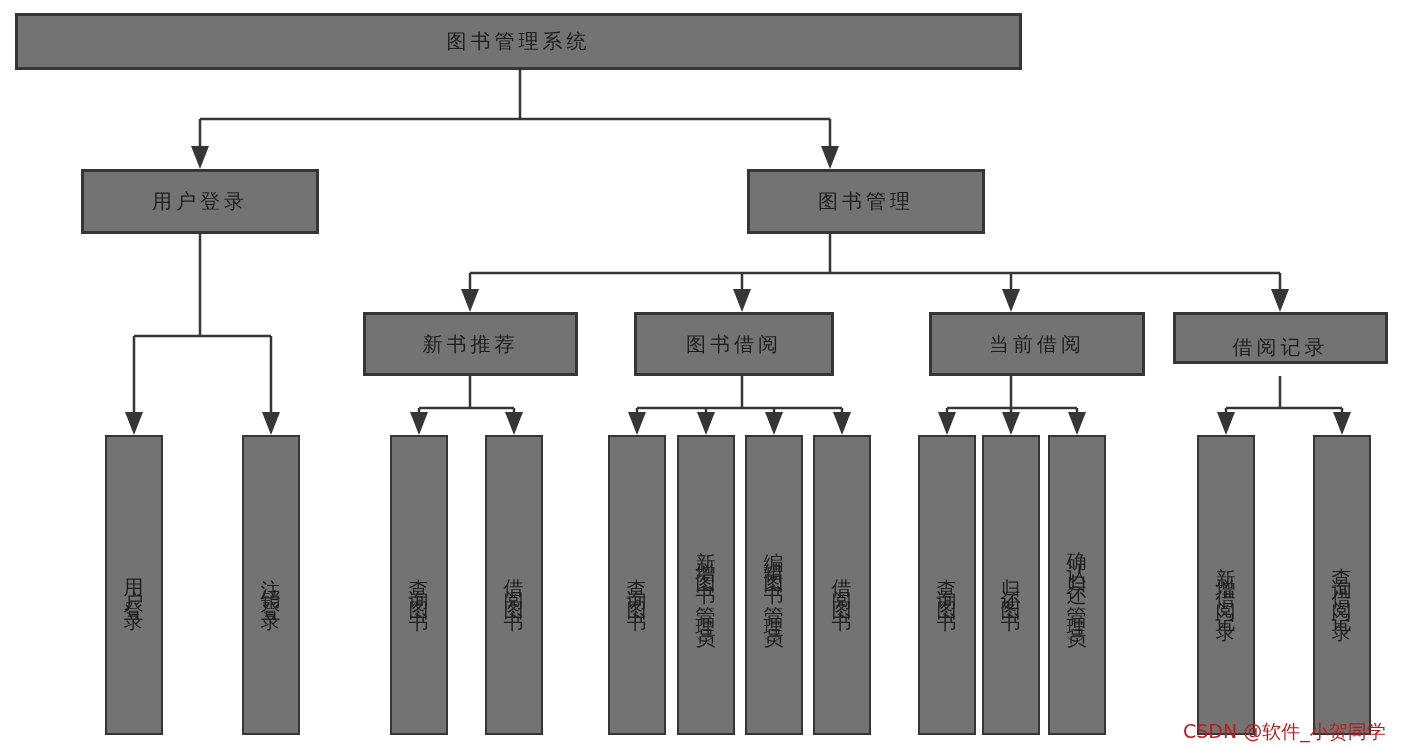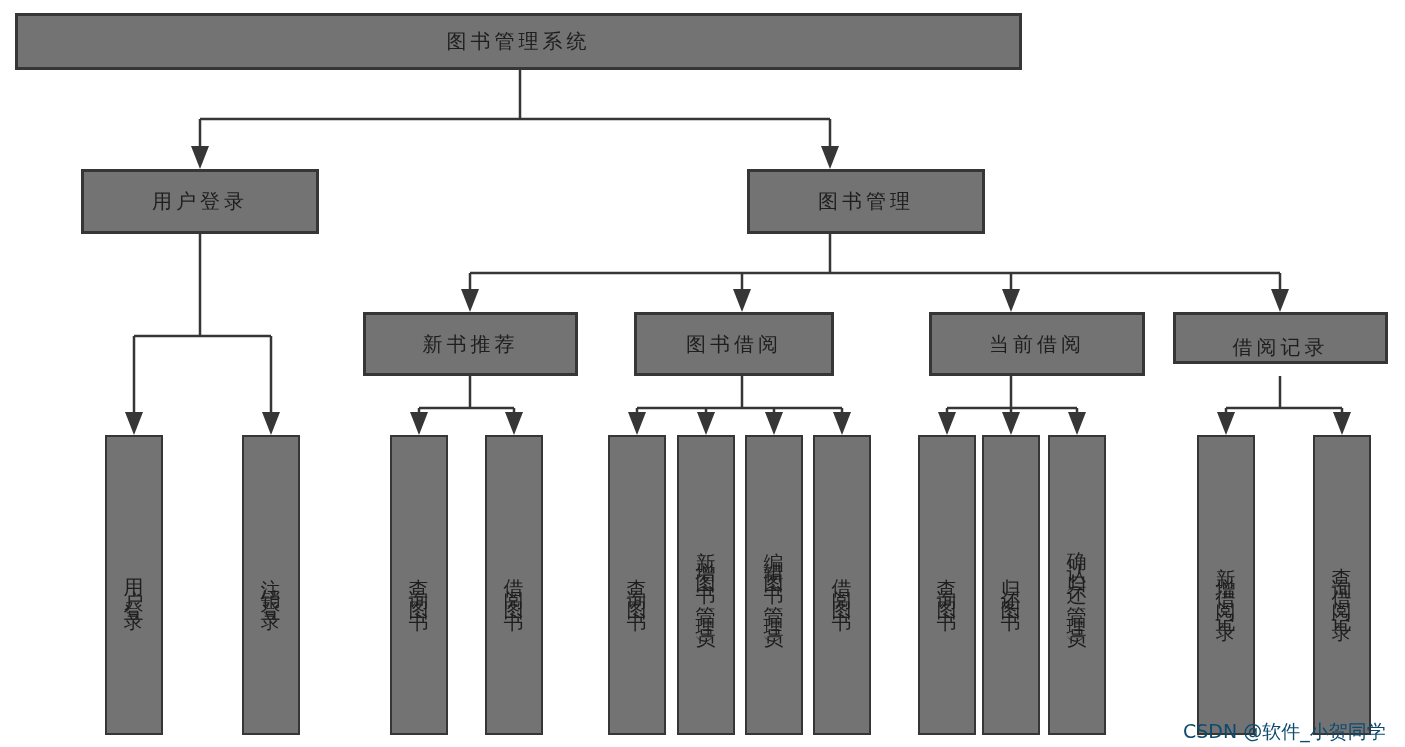--- a/index.html
+++ b/index.html
@@ -33,21 +33,21 @@
     text-orientation:mixed;
     font-size:20px;
     letter-spacing:11px;
     color:#1e1e1e;
     line-height:1;
   }
   .watermark{
     position:absolute;
     left:1183px;top:719px;
     font-size:19px;
-    color:#0c4a6e;
+    color:#b91c1c;
     white-space:nowrap;
     z-index:3;
   }
 </style>
 </head>
 <body>
 
 <div class="stage">
 
   <svg class="wires" width="1405" height="747" viewBox="0 0 1405 747">

